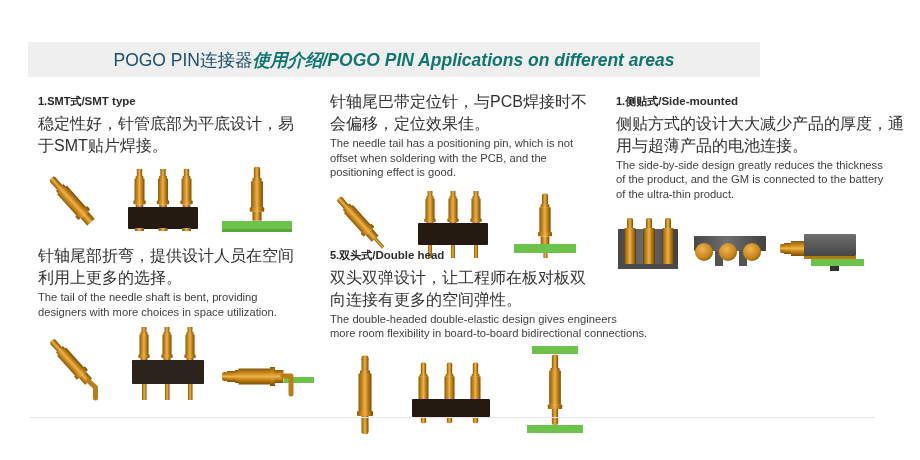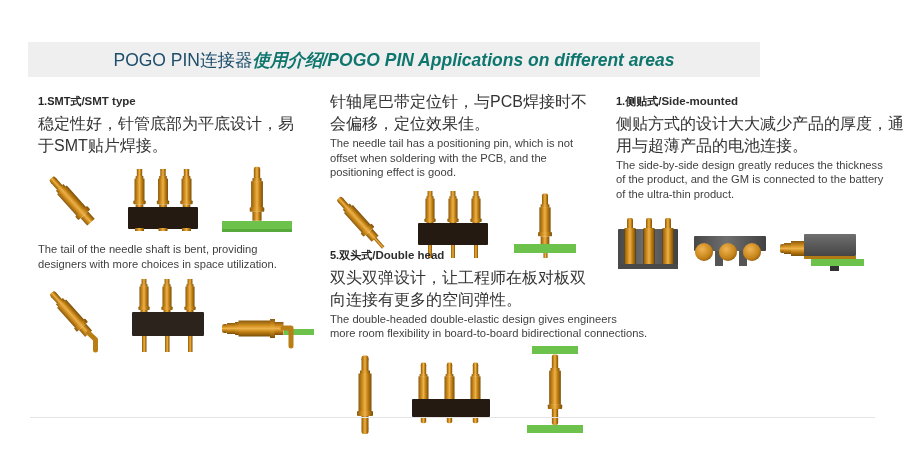--- a/index.html
+++ b/index.html
@@ -194,20 +194,22 @@
         <rect x="11" y="12" width="14" height="15" fill="url(#gGoldV)"></rect>
         <rect x="24" y="5" width="52" height="22" rx="1" fill="url(#gGrayV)"></rect>
         <rect x="24" y="27" width="52" height="3" fill="#b07a14"></rect>
         <rect x="31" y="30" width="53" height="7" fill="#6cc24a"></rect>
         <rect x="50" y="37" width="9" height="5" fill="#333333"></rect>
       </svg>
     </div>
   </section>
 
   <section class="sec s4" style="left:38px;top:242px;width:288px">
+    <p class="cn">针轴尾部折弯，提供设计人员在空间
+利用上更多的选择。</p>
     <p class="en">The tail of the needle shaft is bent, providing
 designers with more choices in space utilization.</p>
     <div class="imgs">
       <svg width="76" height="70" viewBox="0 0 76 70">
         <g transform="translate(32,29) rotate(-42) translate(-11,-28)">
             <use href="#pin" width="22" height="56"></use>
           </g>
         <path d="M50.5 49 L57.5 55.5 L57.5 66" fill="none" stroke="#b97f16" stroke-width="5" stroke-linejoin="round" stroke-linecap="round"></path>
       </svg>
       <svg width="72" height="75" viewBox="0 0 72 75">

